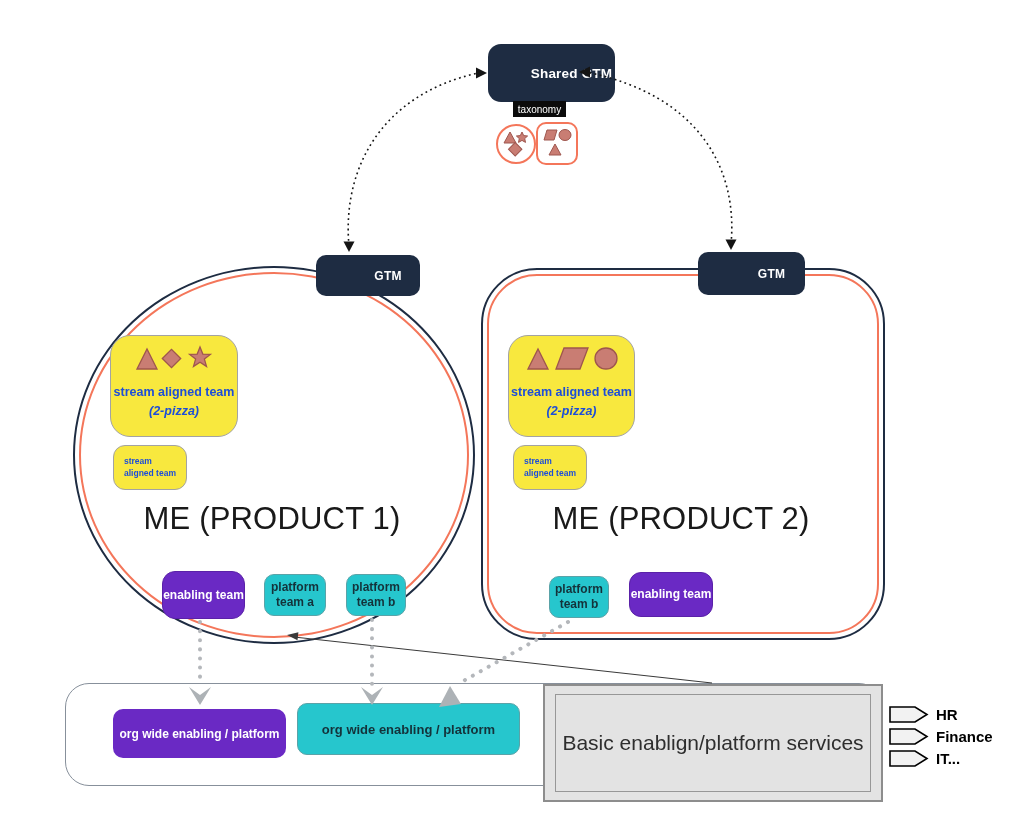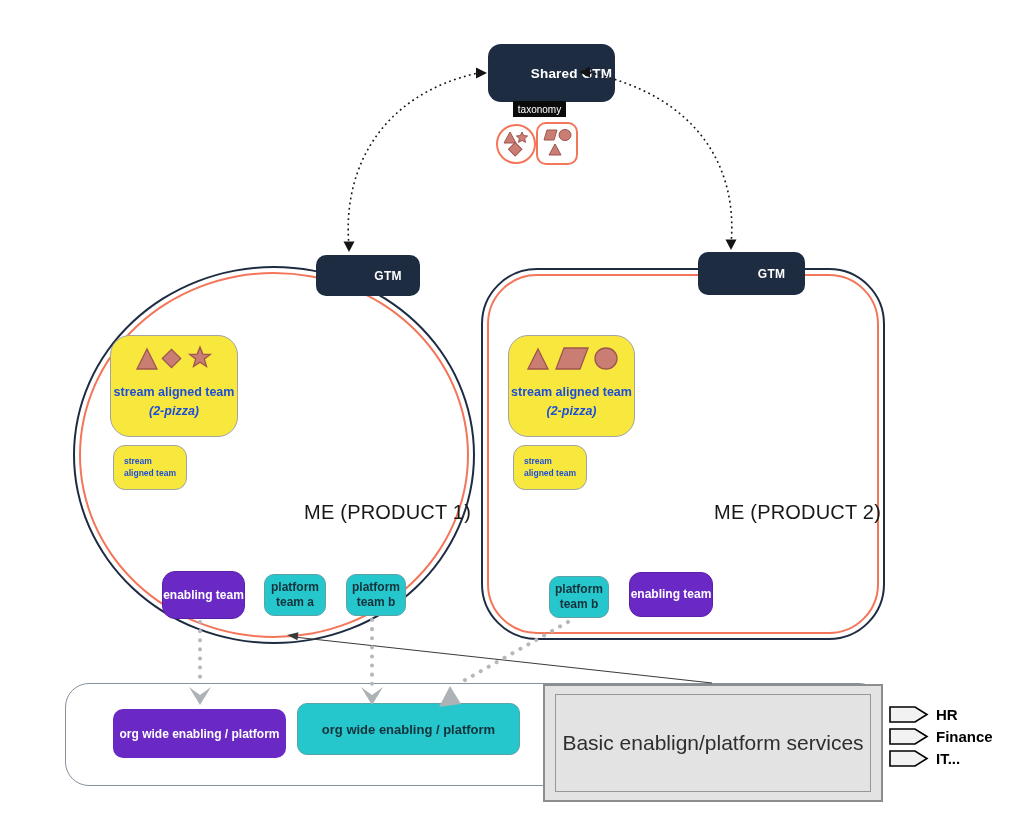--- a/index.html
+++ b/index.html
@@ -35,21 +35,21 @@
               align-items:center;justify-content:flex-start;padding-top:9px;box-sizing:border-box;}
   .big-yellow .tname{font-size:12.5px;font-weight:700;margin-top:14px;}
   .big-yellow .tsize{font-size:12.5px;font-weight:700;font-style:italic;margin-top:5px;}
   .by1{left:110px;top:335px;}
   .by2{left:508px;top:335px;width:127px;}
   .small-yellow{width:74px;height:45px;border-radius:12px;font-size:8.5px;font-weight:700;
                 display:flex;align-items:center;justify-content:center;line-height:1.3;padding:0 10px;box-sizing:border-box;}
   .sy1{left:113px;top:445px;}
   .sy2{left:513px;top:445px;}
 
-  .product-title{font-size:20px;font-weight:500;color:#191919;text-align:right;z-index:15;letter-spacing:.2px;}
+  .product-title{font-size:31px;font-weight:500;color:#191919;text-align:center;z-index:15;letter-spacing:.2px;}
   .pt1{left:73px;top:501px;width:398px;}
   .pt2{left:481px;top:501px;width:400px;}
 
   
   .pill{display:flex;align-items:center;justify-content:center;text-align:center;font-weight:700;
         font-size:12px;line-height:1.25;z-index:25;box-sizing:border-box;}
   .pill.enabling{background:#6a29c4;color:#fff;border:1px solid #5a21a8;}
   .pill.platform{background:#26c6cd;color:#14323a;border:1px solid #5aa3a8;}
   .p-en1{left:162px;top:571px;width:83px;height:48px;border-radius:13px;}
   .p-pa{left:264px;top:574px;width:62px;height:42px;border-radius:10px;}

